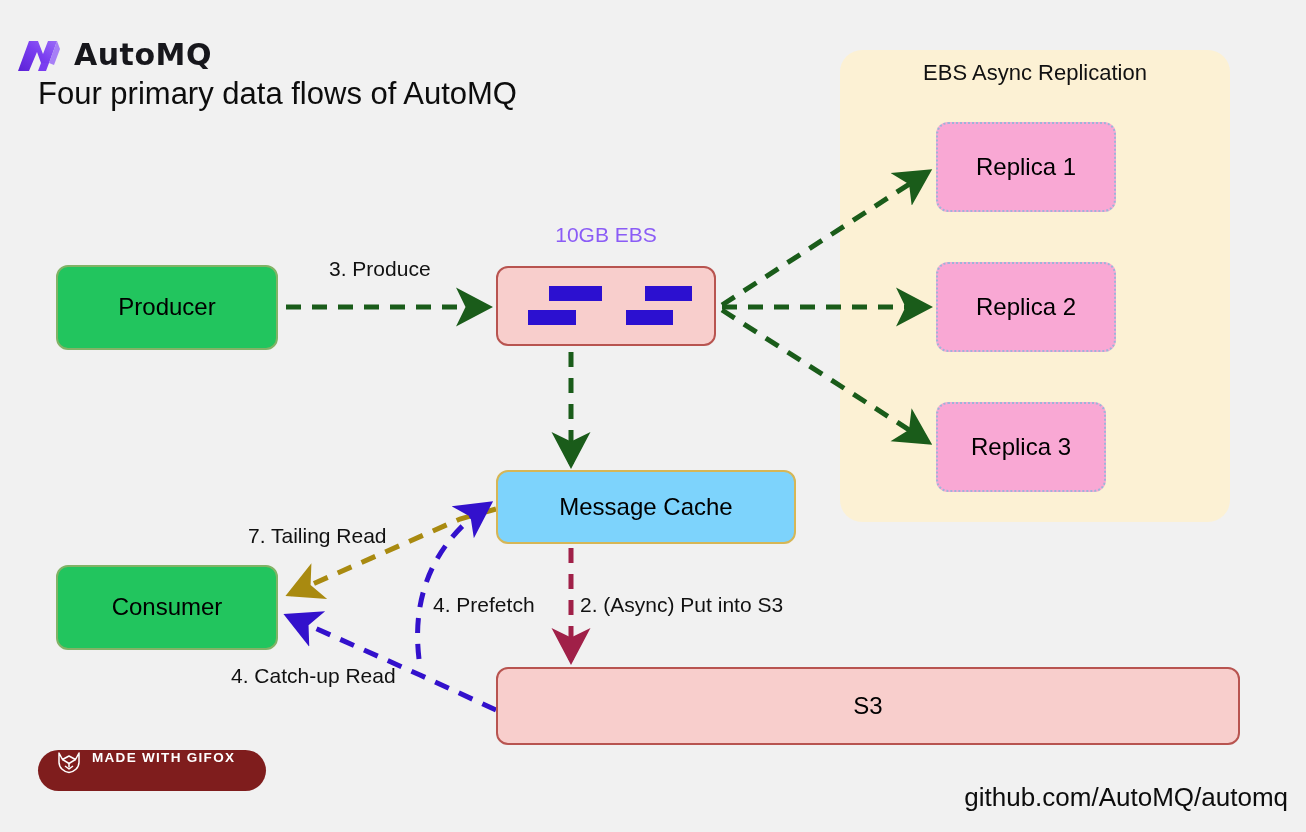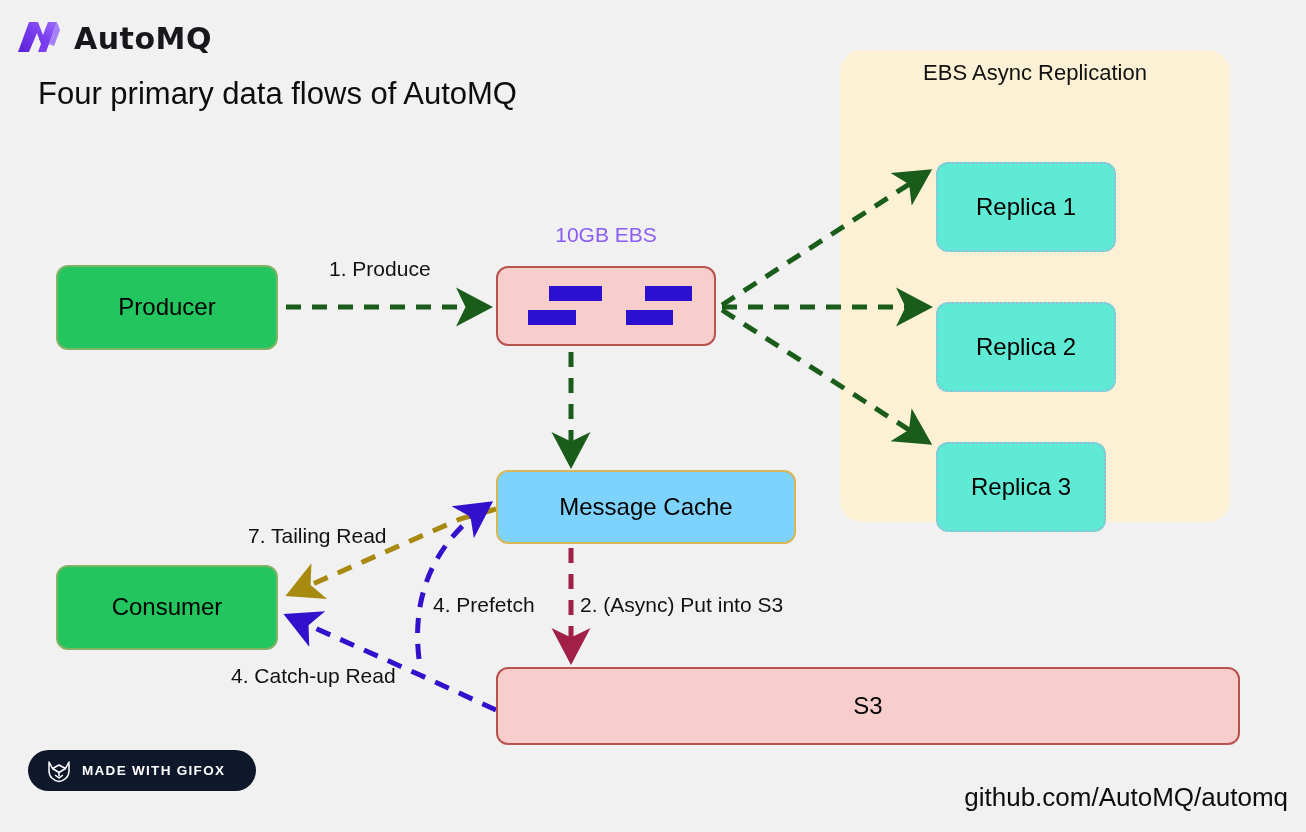--- a/index.html
+++ b/index.html
@@ -14,23 +14,22 @@
     position: relative;
     overflow: hidden;
     font-family: "Liberation Sans", sans-serif;
     color: #000;
   }
 
   
   #brand {
     position: absolute;
     left: 16px;
-    top: 16px;
+    top: 37px;
     display: flex;
-    align-items: center;
     gap: 12px;
     height: 44px;
   }
   #brand-mark { width: 46px; height: 40px; display: block; }
   #brand-word {
     font-size: 30px;
     font-weight: 700;
     letter-spacing: 0.5px;
     color: #17171c;
     font-family: "DejaVu Sans", sans-serif;
@@ -65,23 +64,22 @@
   }
   .node-red {
     background: #f8cecc;
     border: 2px solid #b85450;
   }
   .node-yellow {
     background: #7dd3fc;
     border: 2px solid #d6b656;
   }
   .node-blue-dotted {
-    background: #5eead4;
+    background: #f9a8d4;
     border: 2px dotted #9fb4d9;
-    margin-top: 40px;
   }
 
   
   #producer   { left: 56px;  top: 265px; width: 222px; height: 85px; }
   #consumer   { left: 56px;  top: 565px; width: 222px; height: 85px; }
   #ebs-box    { left: 496px; top: 266px; width: 220px; height: 80px; }
   #ebs-label  {
     position: absolute; left: 496px; top: 223px; width: 220px;
     text-align: center; font-size: 21px; color: #8b5cf6;
   }
@@ -128,26 +126,26 @@
   }
   #lbl-produce    { left: 329px; top: 257px; }
   #lbl-tailing    { left: 248px; top: 524px; }
   #lbl-prefetch   { left: 433px; top: 593px; }
   #lbl-async      { left: 580px; top: 593px; }
   #lbl-catchup    { left: 231px; top: 664px; }
 
   
   #gifox-badge {
     position: absolute;
-    left: 28px; top: 750px;
+    left: 38px; top: 750px;
     width: 228px; height: 41px;
-    background: #0f172a;
+    background: #7f1d1d;
     border-radius: 21px;
     display: flex;
-    align-items: center;
+    align-items: flex-start;
     gap: 10px;
     padding-left: 18px;
     box-sizing: border-box;
   }
   #gifox-fox { width: 26px; height: 24px; display: block; }
   #gifox-text {
     color: #ffffff;
     font-size: 13.5px;
     font-weight: 700;
     letter-spacing: 1.3px;
@@ -266,21 +264,21 @@
 </div>
 
 <div class="node node-yellow" id="msg-cache">
   <span>Message Cache</span>
 </div>
 
 <div class="node node-red" id="s3-box">
   <span>S3</span>
 </div>
 
-<div class="edge-label" id="lbl-produce">1. Produce</div>
+<div class="edge-label" id="lbl-produce">3. Produce</div>
 <div class="edge-label" id="lbl-tailing">7. Tailing Read</div>
 <div class="edge-label" id="lbl-prefetch">4. Prefetch</div>
 <div class="edge-label" id="lbl-async">2. (Async) Put into S3</div>
 <div class="edge-label" id="lbl-catchup">4. Catch-up Read</div>
 
 <div id="gifox-badge">
   <svg id="gifox-fox" viewBox="0 0 26 24">
     <g fill="none" stroke="#ffffff" stroke-width="1.5" stroke-linejoin="round">
       <path d="M3 3 L6.5 9.5 L13 6 L19.5 9.5 L23 3 L23 12 C23 18 18 22 13 22.5
                C8 22 3 18 3 12 Z"></path>

